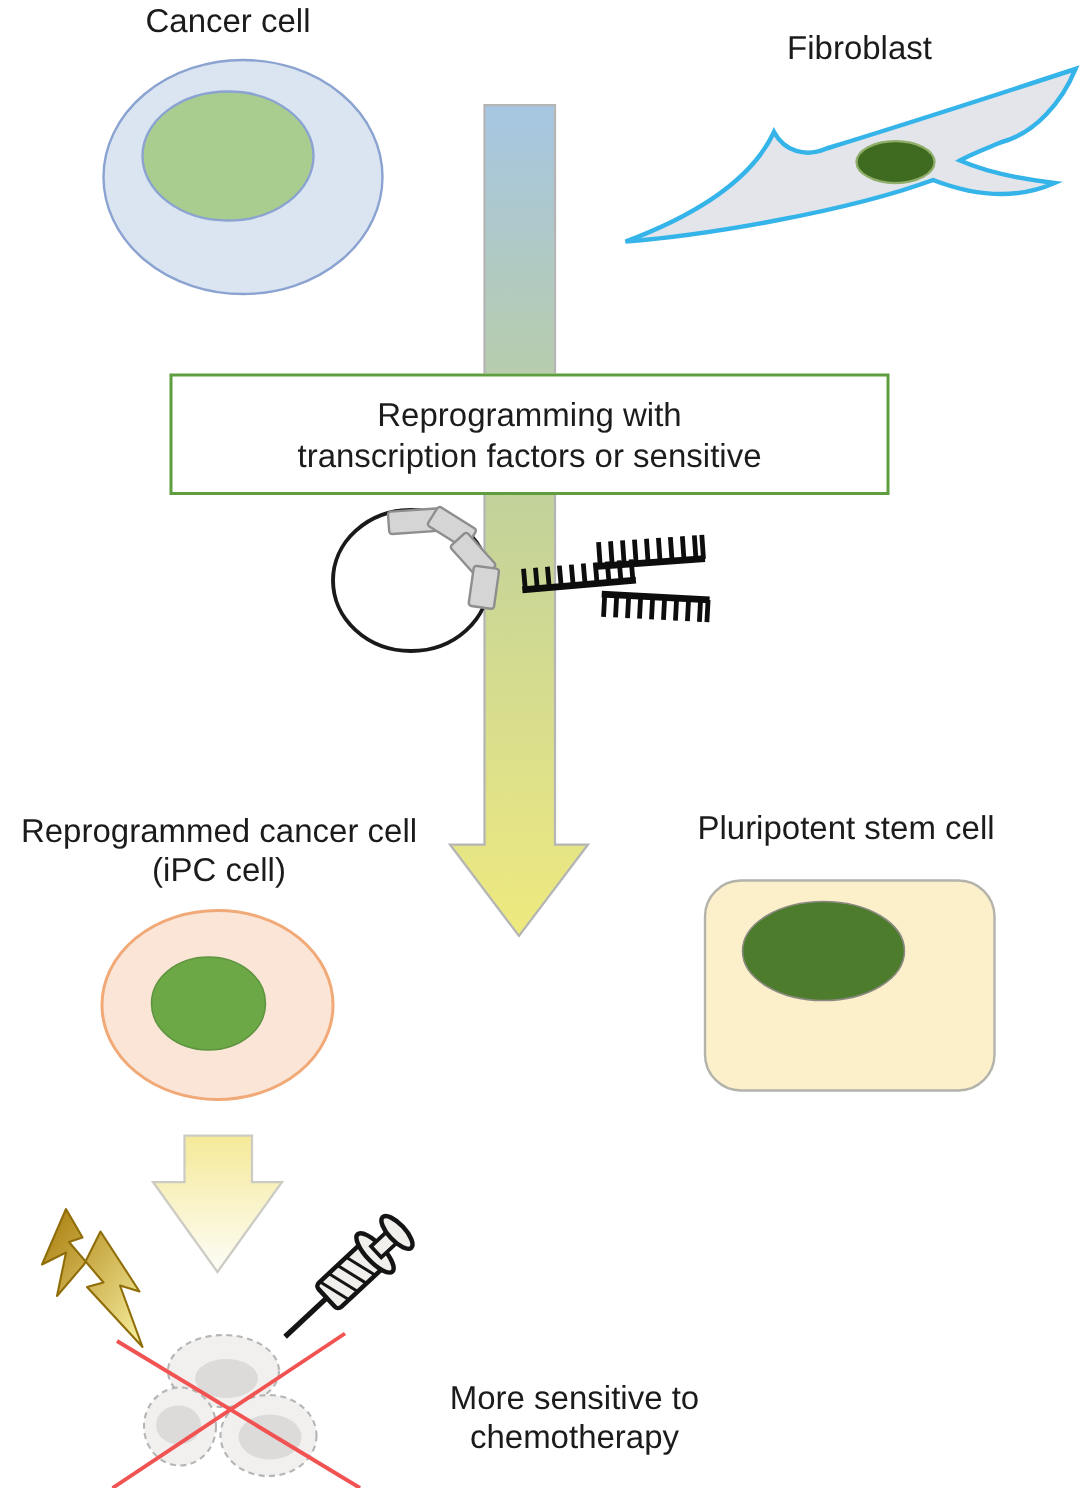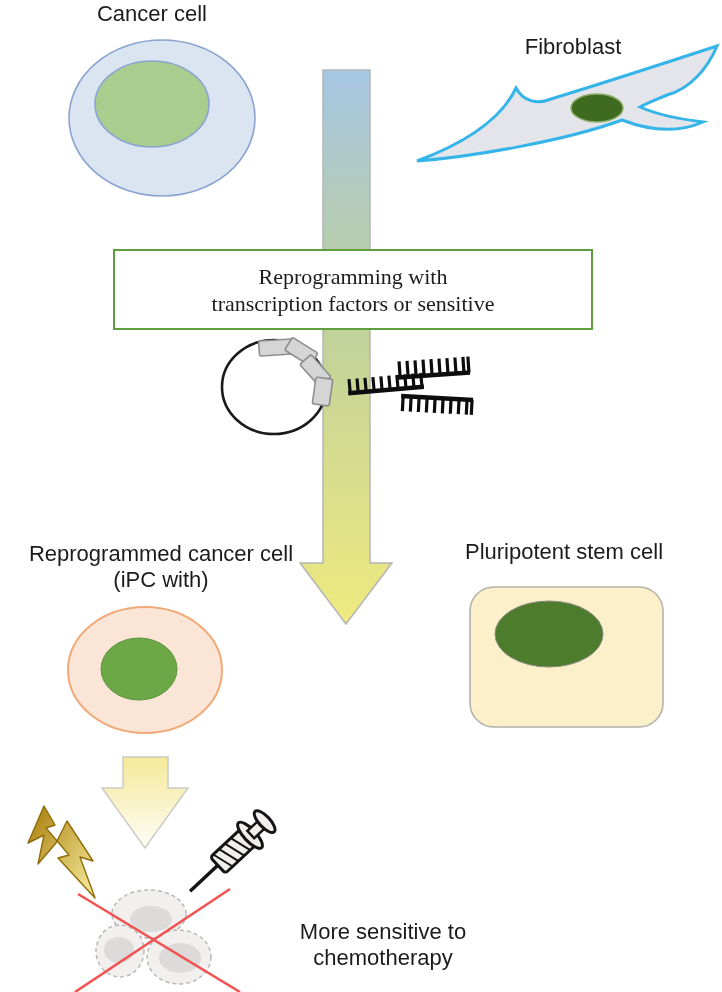--- a/index.html
+++ b/index.html
@@ -9,21 +9,21 @@
   }
   .canvas svg{position:absolute;left:0;top:0;}
   .lbl{
     position:absolute;font-size:22px;line-height:26px;text-align:center;color:#1b1b1b;
     white-space:nowrap;
   }
   .repro-box{
     position:absolute;left:113px;top:249px;width:476px;height:77px;
     background:#ffffff;border:2px solid #5f9e3f;
     display:flex;flex-direction:column;justify-content:center;align-items:center;
-    font-size:22px;line-height:27px;text-align:right;font-family:Liberation Serif, serif;
+    font-size:22px;line-height:27px;text-align:right;
   }
 </style>
 </head>
 <body>
 
 <div class="canvas">
 
   <svg width="722" height="992" viewBox="0 0 722 992">
     <defs>
       <linearGradient id="gradBig" x1="0" y1="0" x2="0" y2="1">
@@ -121,30 +121,30 @@
       <rect x="-11" y="-24" width="22" height="42" rx="3" fill="#f0efec" stroke="#141414" stroke-width="3"></rect>
       <path d="M-11,-10 L11,-16 M-11,-2 L11,-8 M-11,6 L11,0 M-11,14 L11,8" stroke="#141414" stroke-width="2" fill="none"></path>
       <ellipse cx="0" cy="-26" rx="17" ry="6" fill="#f0efec" stroke="#141414" stroke-width="3"></ellipse>
       <rect x="-5" y="-44" width="10" height="17" fill="#f0efec" stroke="#141414" stroke-width="2.5"></rect>
       <ellipse cx="0" cy="-46" rx="14" ry="5.5" fill="#f0efec" stroke="#141414" stroke-width="3"></ellipse>
     </g>
   </svg>
 
   <div class="lbl" style="left:32px;top:1px;width:240px;">Cancer cell</div>
 
-  <div class="lbl" style="left:453px;top:34px;width:240px;">Fibroblast</div>
+  <div class="lbl" style="left:453px;top:19px;width:240px;">Fibroblast</div>
 
   <div class="repro-box">
     <div>Reprogramming with</div>
     <div>transcription factors or sensitive</div>
   </div>
 
-  <div class="lbl" style="left:0px;top:541px;width:292px;padding-left:15px;">
+  <div class="lbl" style="left:0px;top:541px;width:292px;">
     <div>Reprogrammed cancer cell</div>
-    <div>(iPC with)</div>
+    <div>(iPC cell)</div>
   </div>
 
   <div class="lbl" style="left:273px;top:919px;width:220px;">
     <div>More sensitive to</div>
     <div>chemotherapy</div>
   </div>
 
   <div class="lbl" style="left:444px;top:539px;width:240px;">Pluripotent stem cell</div>
 
 </div>

